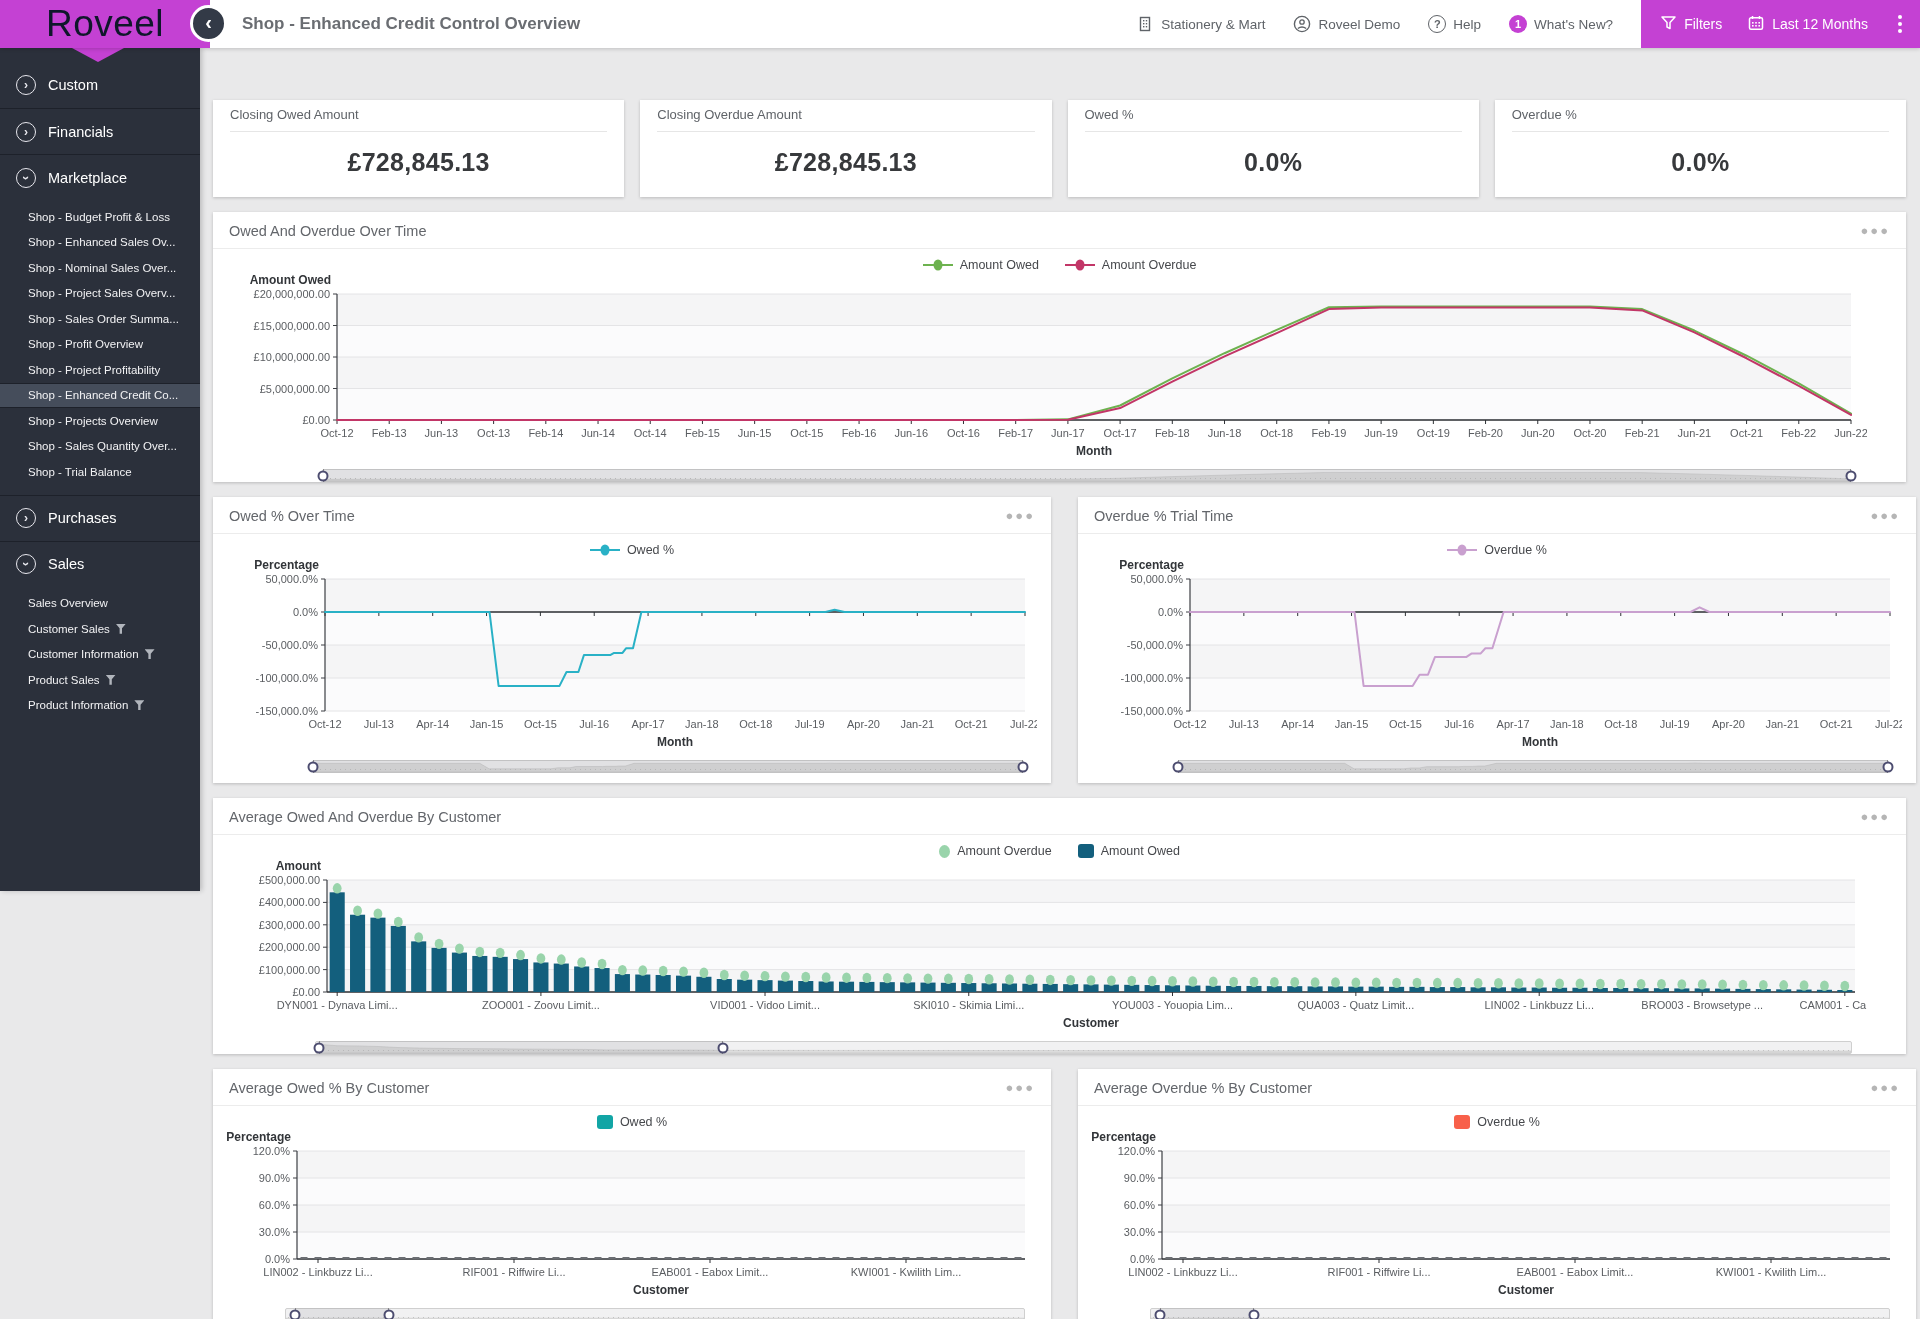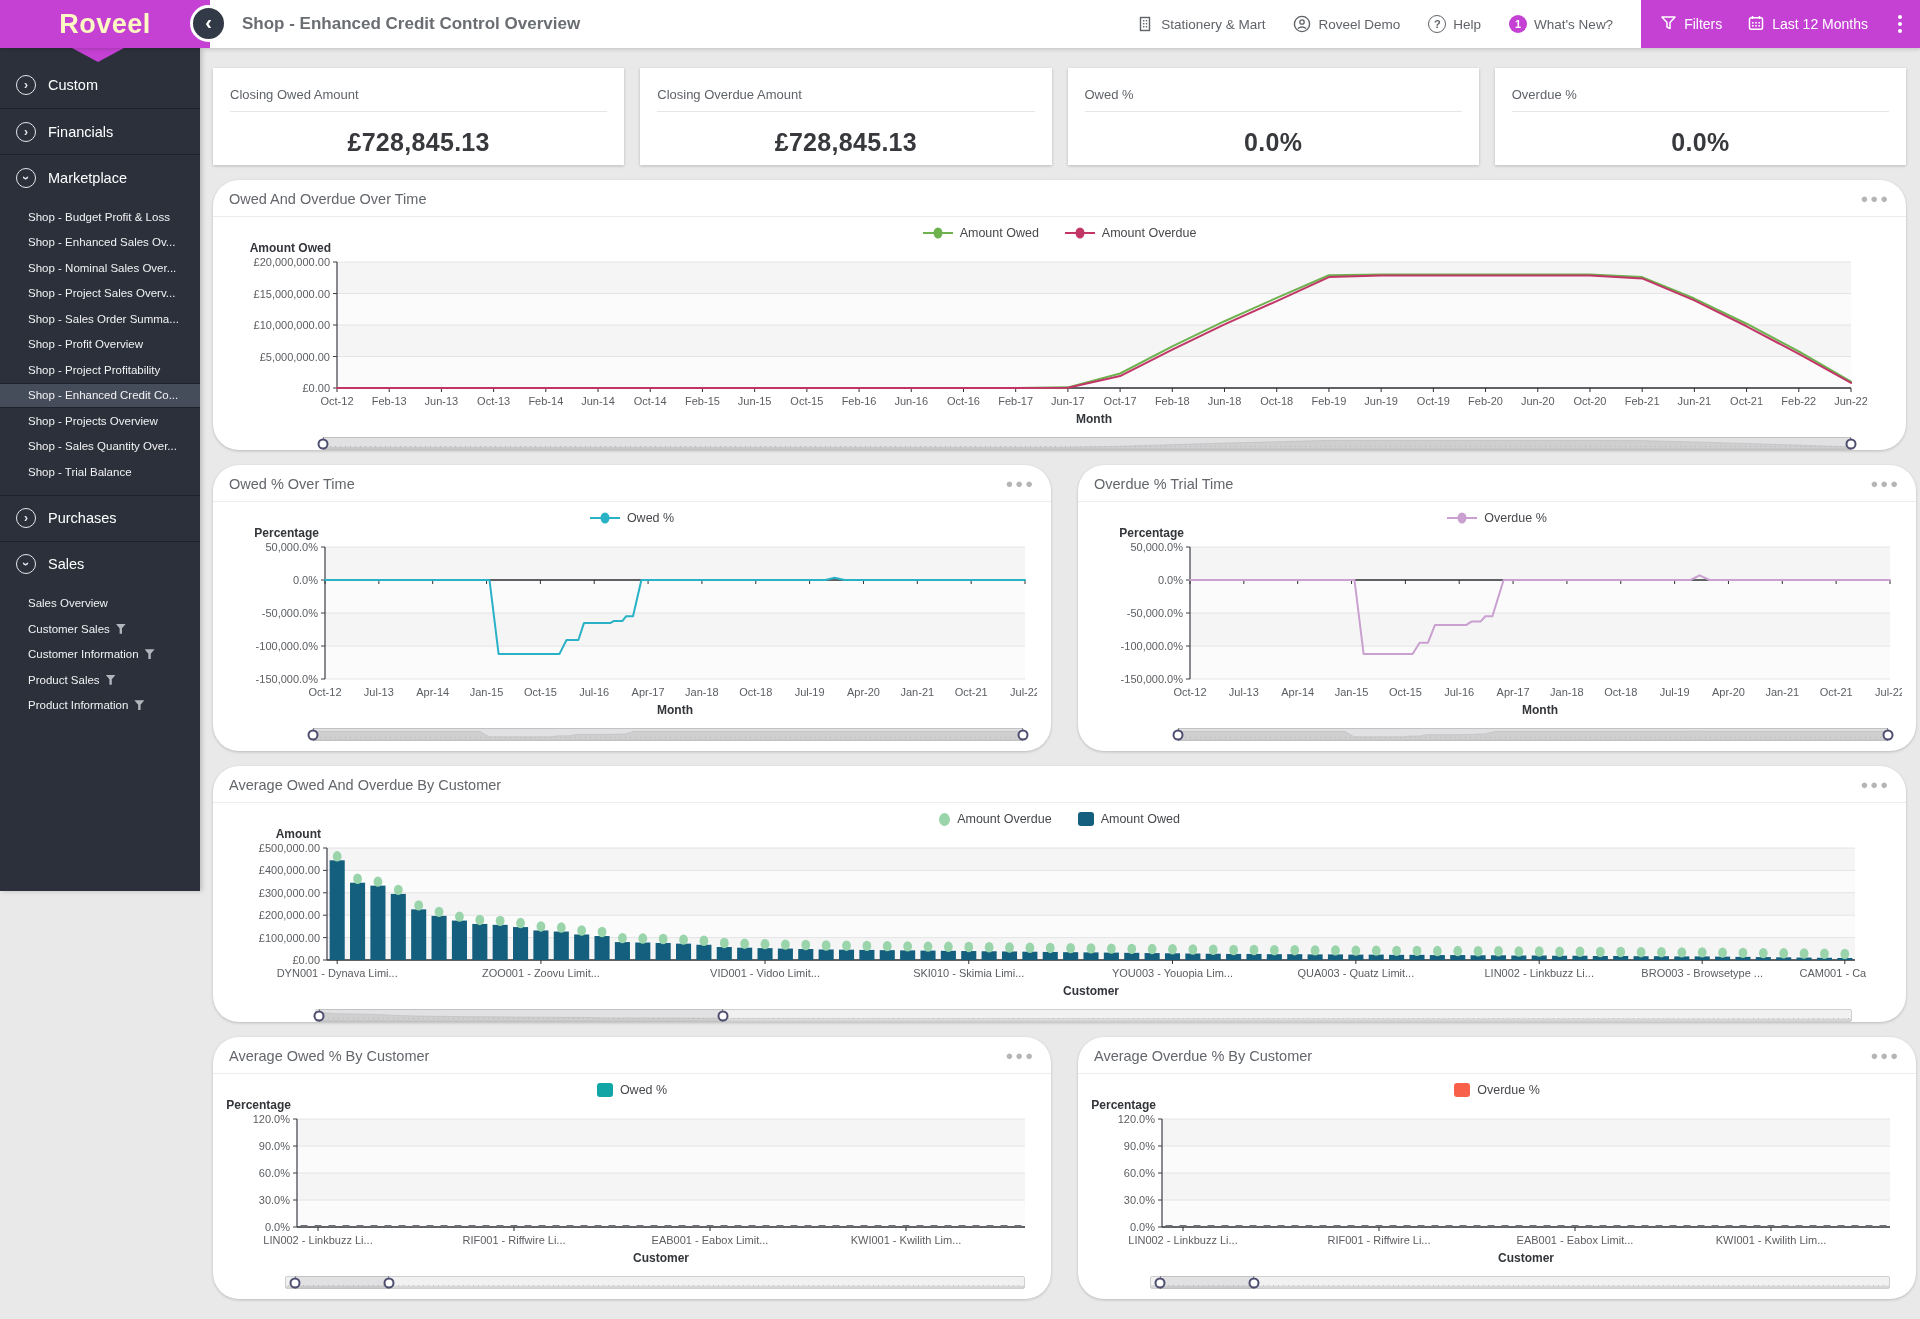--- a/index.html
+++ b/index.html
@@ -3,21 +3,21 @@
 <meta charset="utf-8">
 <style>
   * { box-sizing: border-box; margin: 0; padding: 0; }
   html,body { width:1920px; height:1319px; overflow:hidden; background:#e9e9ea;
     font-family:"Liberation Sans", sans-serif; position:relative; }
 
   
   .header { position:absolute; left:0; top:0; width:1920px; height:48px; background:#fff;
     box-shadow:0 1px 4px rgba(0,0,0,.18); z-index:30; display:flex; align-items:center; }
   .logo-block { width:210px; height:48px; background:#c441d3; display:flex; align-items:center; justify-content:center; }
-  .logo { color:#fef9c3; font-size:27px; font-weight:bold; letter-spacing:.5px; }
+  .logo { color:#0f172a; font-size:37px; font-weight:normal; letter-spacing:.5px; }
   .logo-tail { position:absolute; left:72px; top:48px; width:0; height:0;
     border-left:26px solid transparent; border-right:26px solid transparent; border-top:14px solid #c441d3; z-index:29;}
   .back-btn { position:absolute; left:190px; top:5px; width:37px; height:37px; border-radius:50%;
     background:#333a47; border:3px solid #fff; color:#fff; display:flex; align-items:center; justify-content:center;
     font-size:20px; font-weight:bold; cursor:pointer; z-index:31; padding-bottom:2px;}
   .page-title { margin-left:32px; font-size:17px; font-weight:bold; color:#6a6d72; }
   .hdr-right { margin-left:auto; display:flex; align-items:center; height:48px; }
   .hdr-item { display:flex; align-items:center; gap:7px; color:#5f6368; font-size:13.5px; margin-right:28px; cursor:pointer; white-space:nowrap;}
   .hdr-ic { width:18px; height:18px; display:inline-flex; align-items:center; justify-content:center; color:#5f6368;}
   .qmark { width:18px; height:18px; border:1.5px solid #5f6368; border-radius:50%; font-size:11px; font-weight:bold;
@@ -41,25 +41,25 @@
   .sub { padding:4px 0 10px 0; }
   .sub-item { display:flex; align-items:center; gap:6px; height:25.5px; padding:0 14px 0 28px; color:#f2f2f4;
     font-size:11.5px; font-weight:normal; cursor:pointer; white-space:nowrap; overflow:hidden;}
   .sub-item.active { background:#454d5b; box-shadow:inset 0 1px 0 #1d212a, inset 0 -1px 0 #1d212a; }
   .fun { width:10px; height:10px; min-width:10px; background:#c9ccd4; opacity:.85;
     clip-path:polygon(0 0,100% 0,62% 46%,62% 100%,38% 100%,38% 46%); }
 
   
   .main { position:absolute; left:200px; top:48px; right:0; bottom:0; padding:20px 14px 0 13px; overflow:hidden;}
   .kpi-row { display:flex; gap:16px; margin-bottom:15px; }
-  .kpi { flex:1; background:#fff; box-shadow:0 1px 3px rgba(0,0,0,.2); height:97px; padding:19px 17px; }
+  .kpi { flex:1; background:#fff; box-shadow:0 1px 3px rgba(0,0,0,.2); height:97px; padding:7px 17px;margin-top:32px; }
   .kpi-label { font-size:13px; color:#5f6368; padding-bottom:9px; border-bottom:1px solid #e6e6e6; }
   .kpi-value { text-align:center; font-size:25px; font-weight:bold; color:#37393c; padding-top:16px; letter-spacing:.3px;}
 
-  .panel { background:#fff; box-shadow:0 1px 3px rgba(0,0,0,.2); margin-bottom:15px;border-radius:26px; }
+  .panel { background:#fff; box-shadow:0 1px 3px rgba(0,0,0,.2); margin-bottom:15px; }
   .row2 { display:flex; gap:27px; margin-bottom:15px; }
   .row2 .panel { flex:1; margin-bottom:0; }
   .phead { display:flex; align-items:center; justify-content:space-between; padding:11px 16px 9px 16px;
     border-bottom:1px solid #ececec; }
   .ptitle { font-size:14.5px; color:#63666b; }
   .pdots { color:#b5b5b5; font-size:13px; letter-spacing:2px; font-weight:bold; cursor:pointer; line-height:8px;}
   .legend { display:flex; justify-content:center; align-items:center; gap:26px; padding:9px 0 0 0; }
   .litem { display:flex; align-items:center; gap:7px; font-size:12.5px; color:#46484c; }
   .lml { width:30px; height:2px; position:relative; display:inline-block; }
   .lml i { position:absolute; left:50%; top:50%; transform:translate(-50%,-50%); width:9px; height:11px; border-radius:50%; display:block;}

